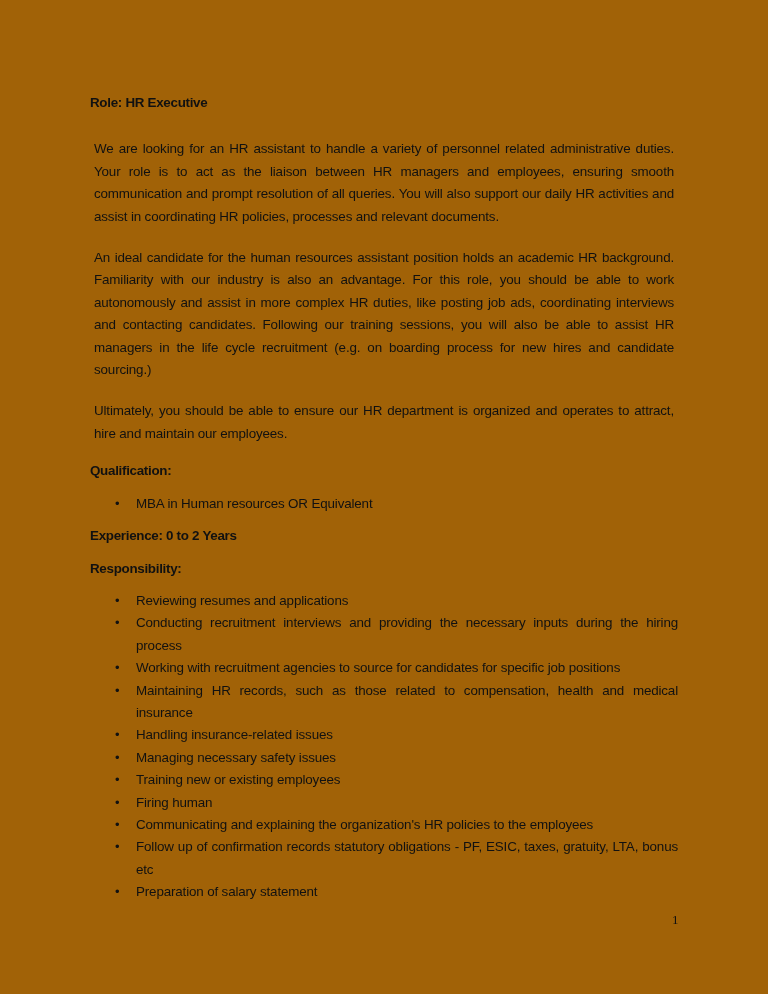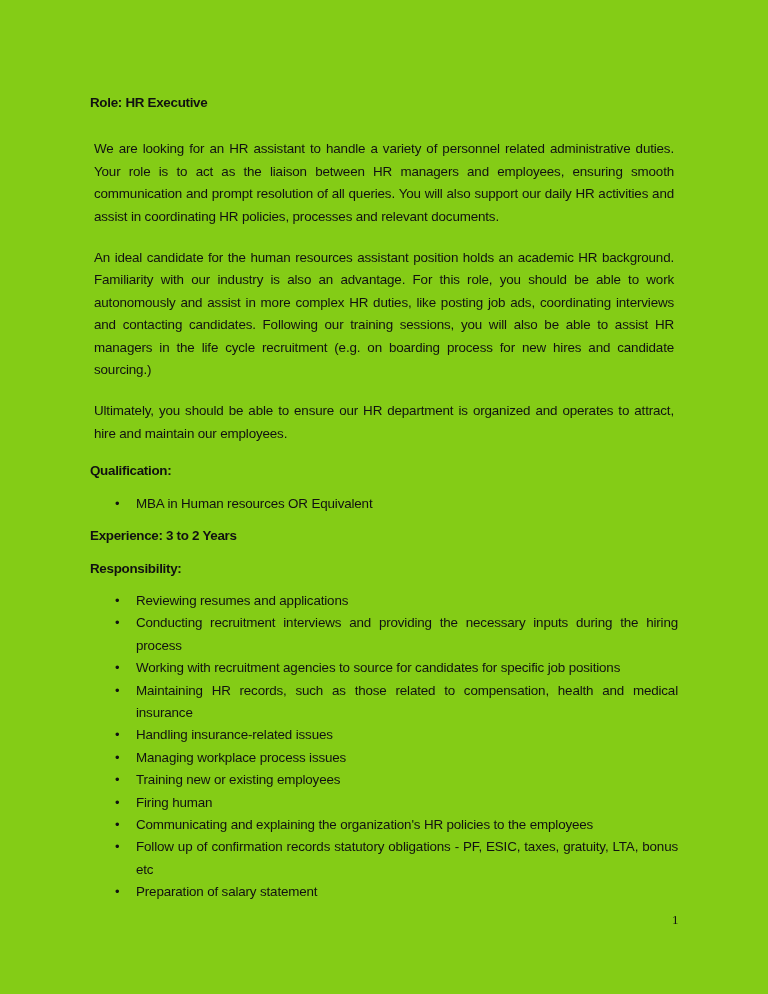--- a/index.html
+++ b/index.html
@@ -13,21 +13,21 @@
       position: relative;
       overflow: hidden;
       font-family: "Liberation Sans", sans-serif;
       color: #111111;
     }
     .page {
       position: absolute;
       left: 0; top: 0;
       width: 768px;
       height: 994px;
-      background: #84cc16;
+      background: #a16207;
     }
     .content {
       position: absolute;
       left: 90px;
       top: 92px;
       width: 588px;
       font-size: 13.4px;
       line-height: 22.4px;
       letter-spacing: -0.15px;
     }
@@ -95,21 +95,21 @@
     <div class="gap-s"></div>
 
     <ul class="bullets">
       <li>
         <span class="bullet">•</span>
         <span>MBA in Human resources OR Equivalent</span>
       </li>
     </ul>
     <div class="gap-s"></div>
 
-    <p class="heading">Experience:  3 to 2 Years</p>
+    <p class="heading">Experience:  0 to 2 Years</p>
     <div class="gap-s"></div>
 
     <p class="heading">Responsibility:</p>
     <div class="gap-s"></div>
 
     <ul class="bullets">
       <li>
         <span class="bullet">•</span>
         <span>Reviewing resumes and applications</span>
       </li>
@@ -124,21 +124,21 @@
       <li>
         <span class="bullet">•</span>
         <span>Maintaining HR records, such as those related to compensation, health and medical insurance</span>
       </li>
       <li>
         <span class="bullet">•</span>
         <span>Handling insurance-related issues</span>
       </li>
       <li>
         <span class="bullet">•</span>
-        <span>Managing workplace process issues</span>
+        <span>Managing necessary safety issues</span>
       </li>
       <li>
         <span class="bullet">•</span>
         <span>Training new or existing employees</span>
       </li>
       <li>
         <span class="bullet">•</span>
         <span>Firing human</span>
       </li>
       <li>

